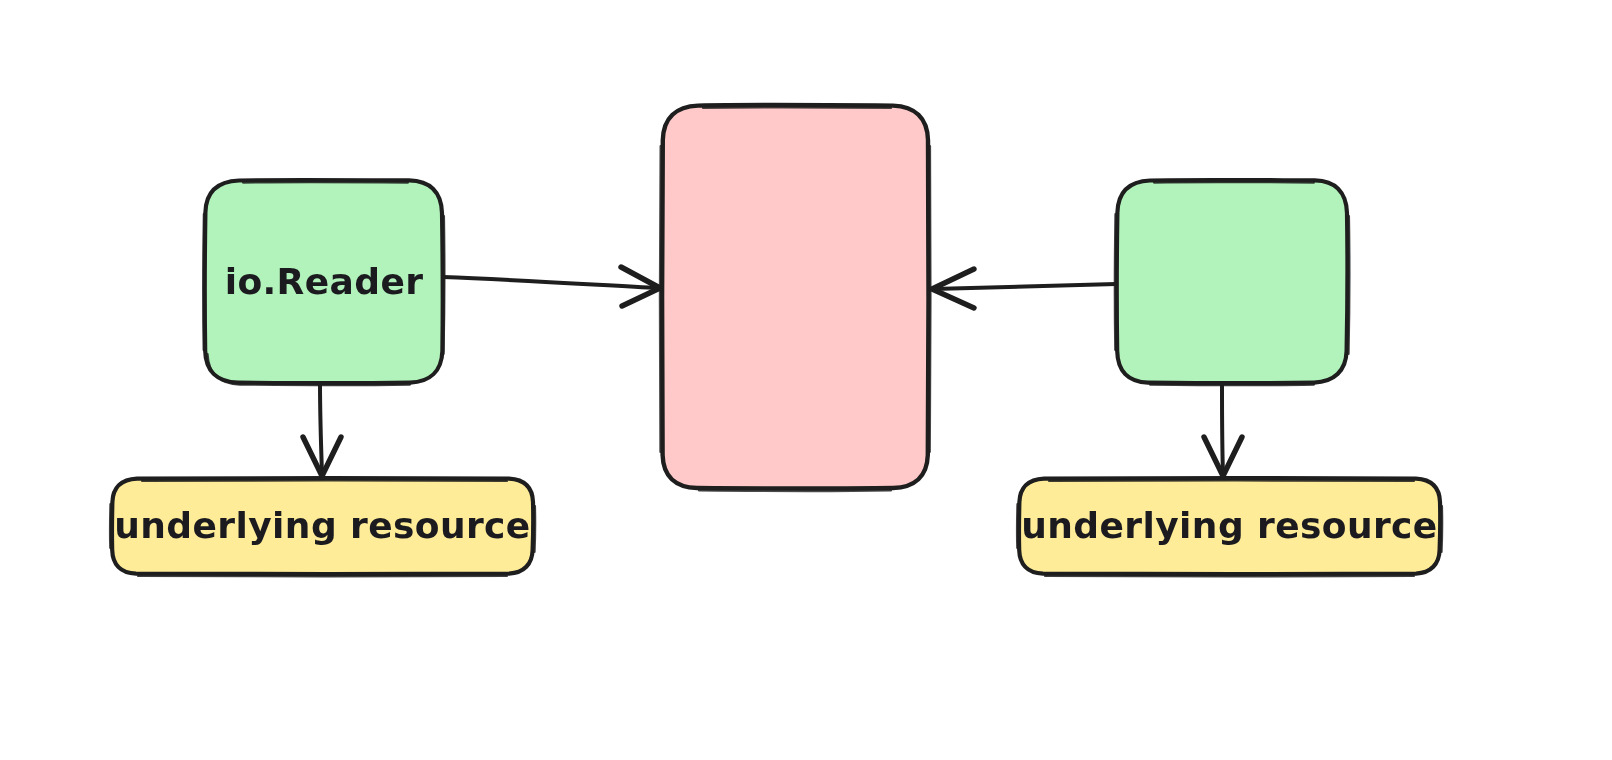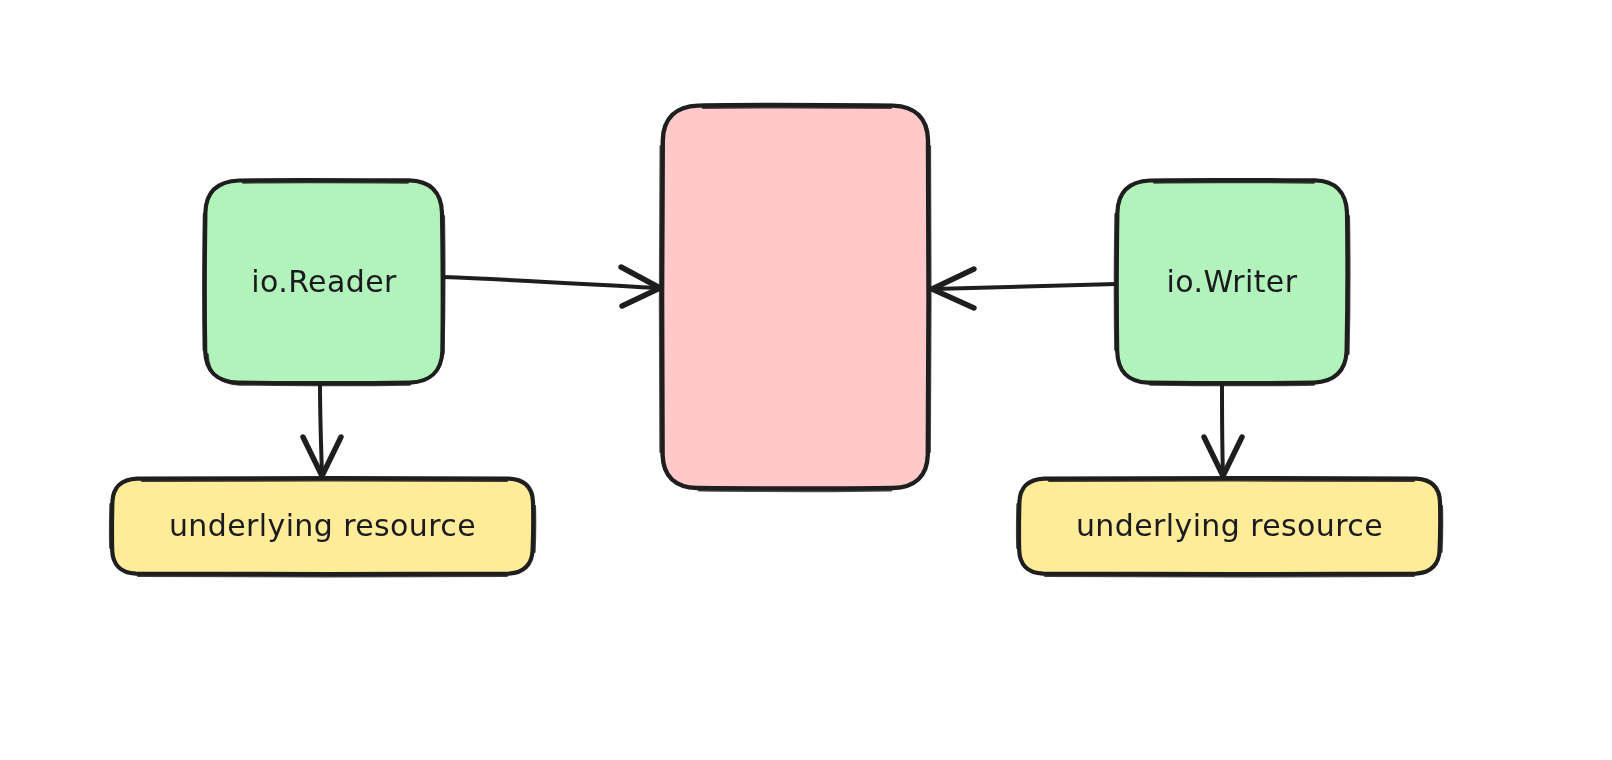--- a/index.html
+++ b/index.html
@@ -24,25 +24,26 @@
     width: 1612px;
     height: 760px;
   }
   .node-label {
     position: absolute;
     display: flex;
     align-items: center;
     justify-content: center;
     color: #1b1b1f;
     font-family: "DejaVu Sans", sans-serif;
-    font-size: 30px;
+    font-size: 36px;
     letter-spacing: 0.4px;
     white-space: nowrap;
     pointer-events: none;
     text-align: center;
+    font-weight: bold;
   }
 </style>
 </head>
 <body>
 
 <div id="canvas">
 
   <svg id="sketch" viewBox="0 0 1612 760" xmlns="http://www.w3.org/2000/svg">
 
     <g>
@@ -113,19 +114,18 @@
 
     <g>
       <path d="M1222,384 C1222,410 1222,445 1223,474" fill="none" stroke="#1e1e1e" stroke-width="4" stroke-linecap="round" stroke-linejoin="round"></path>
       <path d="M1204,437 L1223,476 M1242,437 L1223,476" fill="none" stroke="#1e1e1e" stroke-width="5.4" stroke-linecap="round" stroke-linejoin="round"></path>
     </g>
   </svg>
 
   <div class="node-label" style="left:205px; top:180px; width:238px; height:203px;">io.Reader</div>
 
 
-  <div class="node-label" style="left:1117px; top:180px; width:230px; height:203px;">io.Writer</div>
 
   <div class="node-label" style="left:112px; top:478px; width:421px; height:95px;">underlying resource</div>
 
   <div class="node-label" style="left:1019px; top:478px; width:421px; height:95px;">underlying resource</div>
 
 </div>
 
 </body></html>

